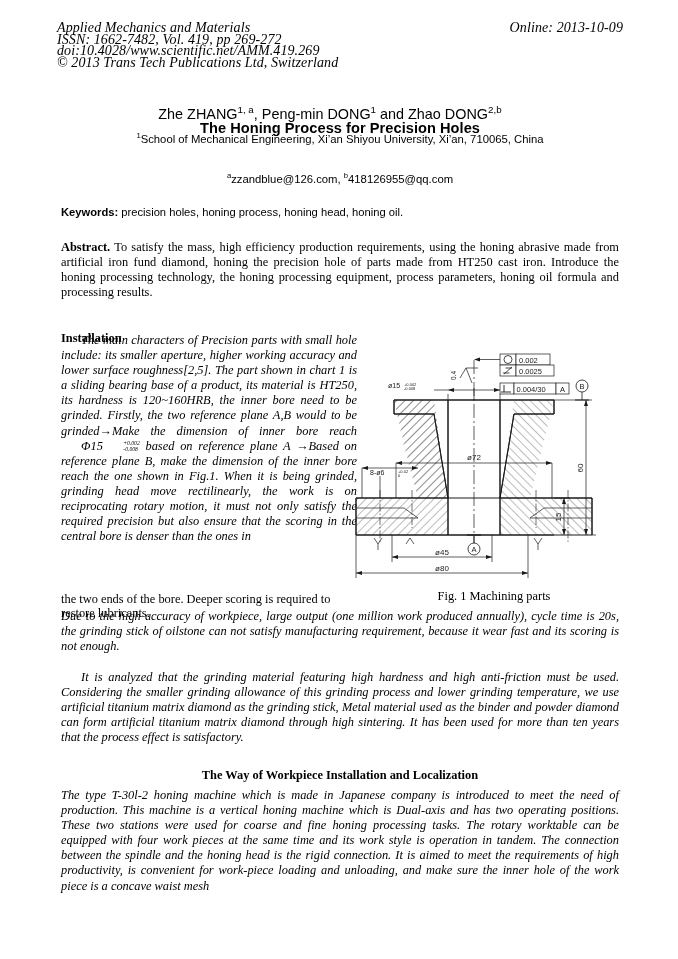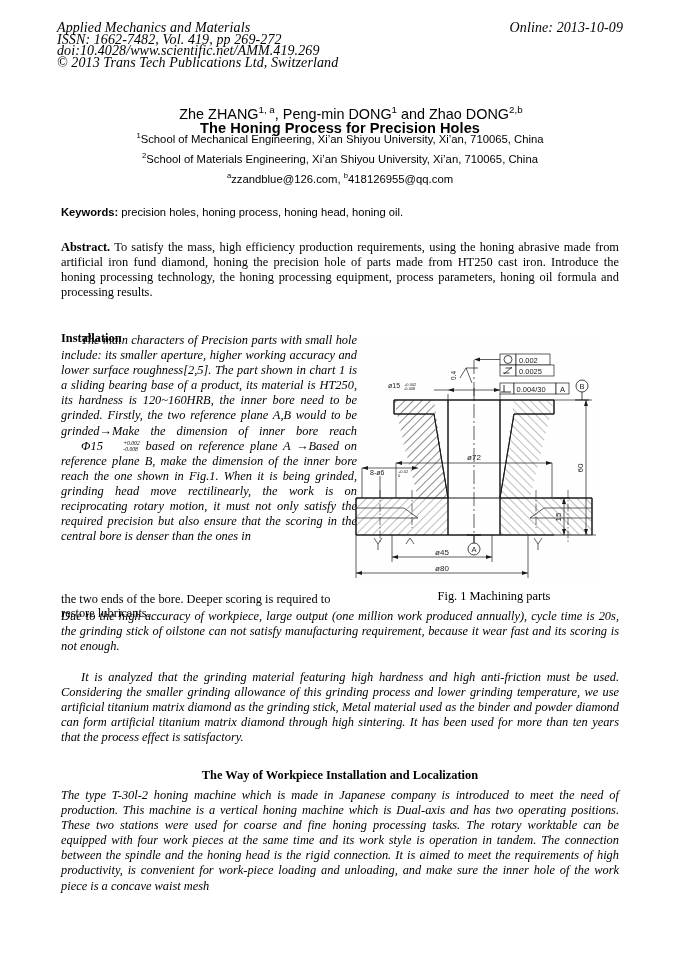--- a/index.html
+++ b/index.html
@@ -21,21 +21,21 @@
   .clr { clear:both; }
 
   
   .title {
     position:absolute; left:57px; top:84px; width:566px;
     text-align:center;
     font-family:"Liberation Sans", sans-serif;
     font-weight:bold; font-size:14.6px; letter-spacing:.05px;margin-top:36px;
   }
   .authors {
-    position:absolute; left:68px; top:106px; width:566px;
+    position:absolute; left:47px; top:106px; width:566px;
     text-align:center;
     font-family:"Liberation Sans", sans-serif;
     font-size:14.4px;
   }
   .affil {
     position:absolute; left:47px; width:586px;
     text-align:center;
     font-family:"Liberation Sans", sans-serif;
     font-size:11.3px;
   }
@@ -129,21 +129,20 @@
       <div>Online: 2013-10-09</div>
     </div>
     <div class="clr"></div>
   </div>
 
   <div class="title">The Honing Process for Precision Holes</div>
 
   <div class="authors"><span>Zhe ZHANG</span><sup>1, a</sup><span>, </span><span>Peng-min DONG</span><sup>1</sup><span> and </span><span>Zhao DONG</span><sup>2,b</sup></div>
 
   <div class="affil affil1"><sup>1</sup><span>School of Mechanical Engineering, Xi’an Shiyou University, Xi’an, 710065, China</span></div>
-  <div class="affil affil2"><sup>2</sup><span>School of Materials Engineering, Xi’an Shiyou University, Xi’an, 710065, China</span></div>
   <div class="affil emails"><sup>a</sup><span>zzandblue@126.com, </span><sup>b</sup><span>418126955@qq.com</span></div>
 
   <div class="keywords"><b>Keywords:</b><span> precision holes, honing process, honing head, honing oil.</span></div>
 
   <div class="abstract"><b>Abstract.</b><span> To satisfy the mass, high efficiency production requirements, using the honing abrasive made from artificial iron fund diamond, honing the precision hole of parts made from HT250 cast iron. Introduce the honing processing technology, the honing processing equipment, process parameters, honing oil formula and processing results.</span></div>
 
   <div class="h2 h-intro">Installation</div>
 
   <div class="col-left">
     <p><span>The main characters of Precision parts with small hole include: its smaller aperture, higher working accuracy and lower surface roughness[2,5]. The part shown in chart 1 is a sliding bearing base of a product, its material is HT250, its hardness is 120~160HRB, the inner bore need to be grinded. Firstly, the two reference plane A,B would to be grinded→Make the dimension of inner bore reach </span><span class="tol"><span>Φ15</span><span class="stack"><span>+0.002</span><span>-0.008</span></span></span><span> based on reference plane A →Based on reference plane B, make the dimension of the inner bore reach the one shown in Fig.1. When it is being grinded, grinding head move rectilinearly, the work is on reciprocating rotary motion, it must not only satisfy the required precision but also ensure that the scoring in the central bore is denser than the ones in</span></p>

